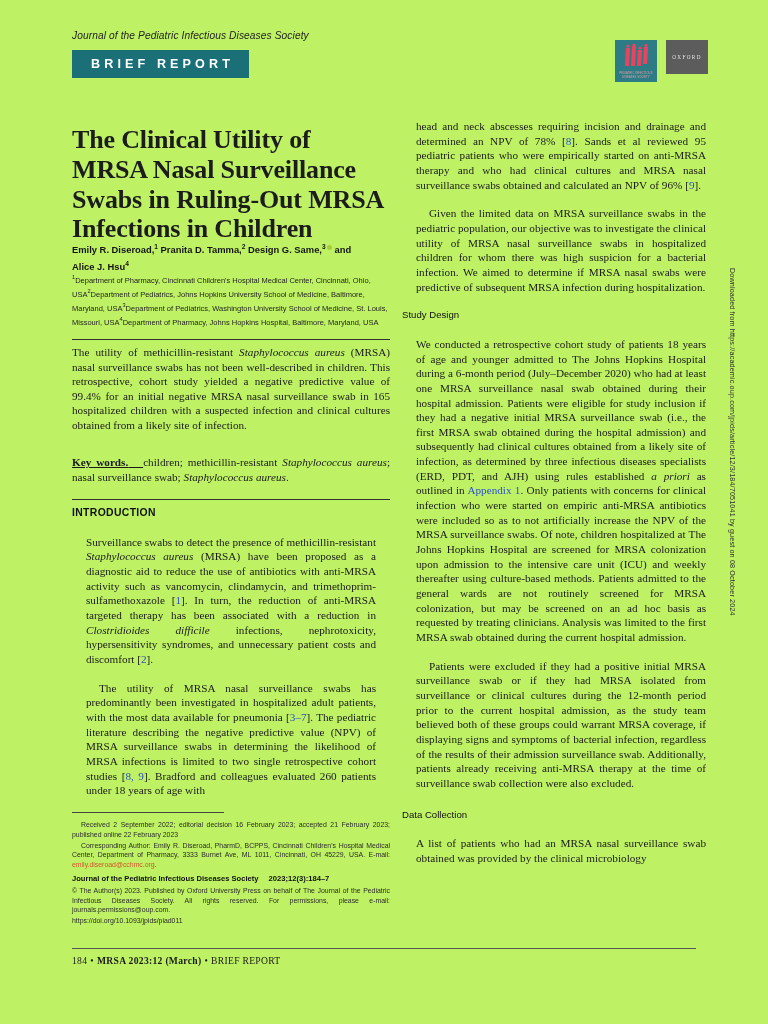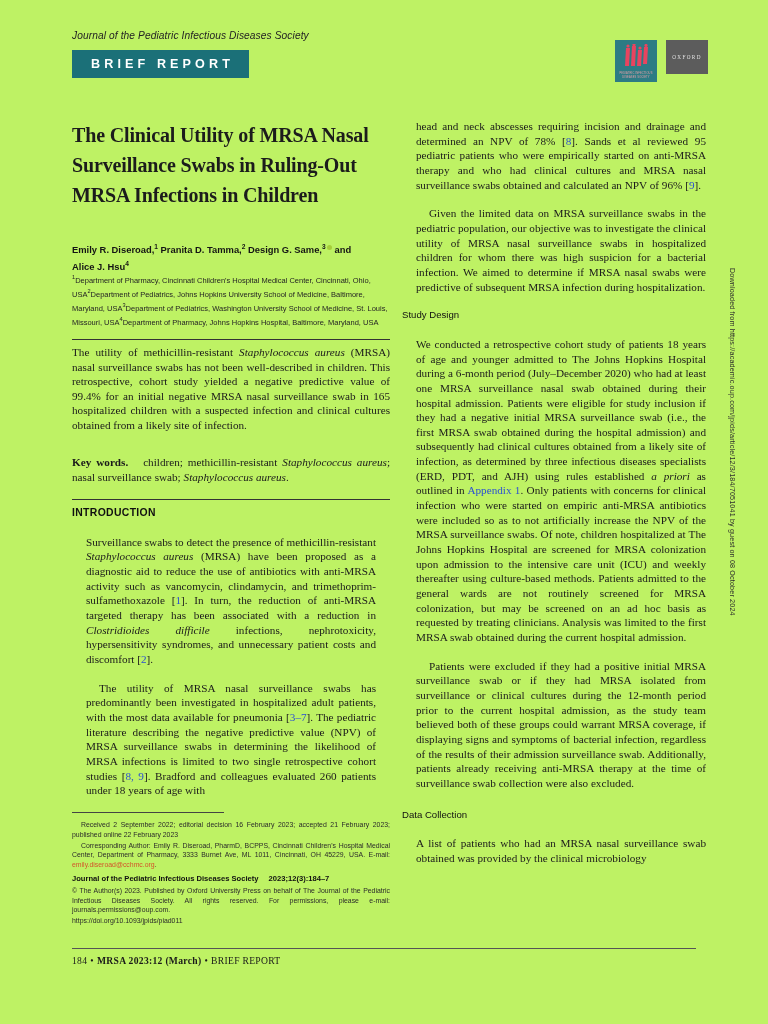--- a/index.html
+++ b/index.html
@@ -91,21 +91,21 @@
     letter-spacing: 1.4px;
     color: #e3e3e3;
   }
 
   
   .title {
     position: absolute;
     left: 72px; top: 108px;
     width: 318px;
     font-family: "Liberation Serif", serif;
-    font-size: 20px;
+    font-size: 26px;
     line-height: 29.6px;
     color: #1c1c1c;
     letter-spacing: -0.15px;
   }
 
   
   .authors {
     position: absolute;
     left: 72px; top: 240px;
     width: 318px;
@@ -157,21 +157,21 @@
   }
   .keywords {
     position: absolute;
     left: 72px; top: 455px;
     width: 318px;
     font-size: 11.2px;
     line-height: 14.6px;
     text-align: justify;
     color: #1a1a1a;
   }
-  .keywords .kw-head { font-weight: bold; }
+  .keywords .kw-head { font-weight: bold; text-decoration: underline; }
   .keywords .kw-head::after { content: "\00a0\00a0\00a0"; }
   i, .ital { font-style: italic; }
 
   
   .col {
     position: absolute;
     width: 318px;
     font-size: 11.2px;
     line-height: 14.65px;
     text-align: justify;

